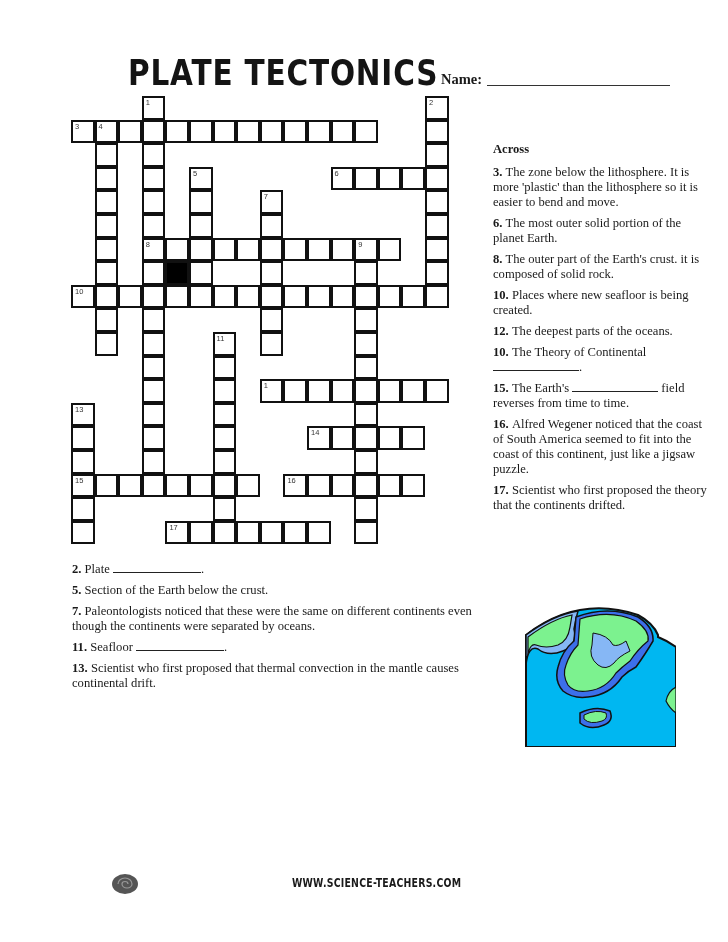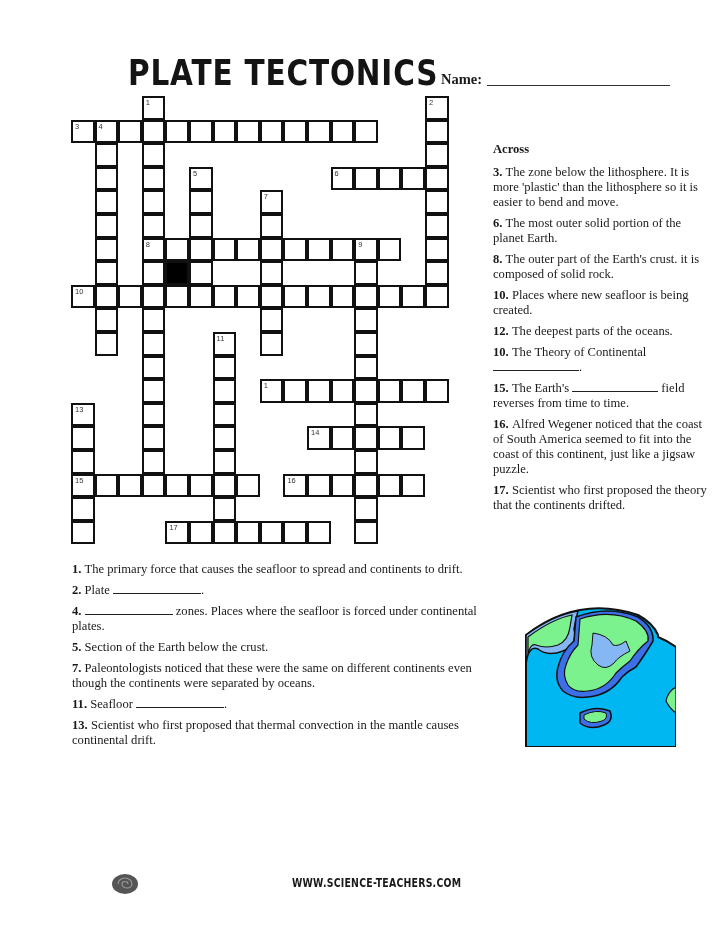--- a/index.html
+++ b/index.html
@@ -219,23 +219,21 @@
       <div class="clue"><b>12. </b><span>The deepest parts of the oceans.</span></div>
       <div class="clue"><b>10. </b><span>The Theory of Continental</span> <span class="blank" style="width: 86px;"></span><span>.</span></div>
       <div class="clue"><b>15. </b><span>The Earth's</span> <span class="blank" style="width: 86px;"></span><span> field reverses from time to time.</span></div>
       <div class="clue"><b>16. </b><span>Alfred Wegener noticed that the coast of South America seemed to fit into the coast of this continent, just like a jigsaw puzzle.</span></div>
       <div class="clue"><b>17. </b><span>Scientist who first proposed the theory that the continents drifted.</span></div>
     </div>
 </div>
 
 <div class="down">
   <div id="down-list">
-      <div class="clue"><b>1. </b><span>The primary force that causes the seafloor to spread and continents to drift.</span></div>
       <div class="clue"><b>2. </b><span>Plate</span> <span class="blank" style="width: 88px;"></span><span>.</span></div>
-      <div class="clue"><b>4. </b><span></span> <span class="blank" style="width: 88px;"></span><span> zones. Places where the seafloor is forced under continental plates.</span></div>
       <div class="clue"><b>5. </b><span>Section of the Earth below the crust.</span></div>
       <div class="clue"><b>7. </b><span>Paleontologists noticed that these were the same on different continents even though the continents were separated by oceans.</span></div>
       <div class="clue"><b>11. </b><span>Seafloor</span> <span class="blank" style="width: 88px;"></span><span>.</span></div>
       <div class="clue"><b>13. </b><span>Scientist who first proposed that thermal convection in the mantle causes continental drift.</span></div>
     </div>
 </div>
 
 <svg class="globe" viewBox="0 0 158 142">
   <path d="M8 30 Q60 -10 120 10 Q135 18 140 30 L140 32 Q150 36 158 42 L158 142 L8 142 Z" fill="#00B7F1" stroke="#111" stroke-width="2"></path>
   <path d="M8 30 Q35 10 60 6 L58 14 L56 24 Q60 40 45 46 Q30 52 20 44 Q10 40 8 60 Z" fill="#86B7F5" stroke="#111" stroke-width="1.5"></path>

